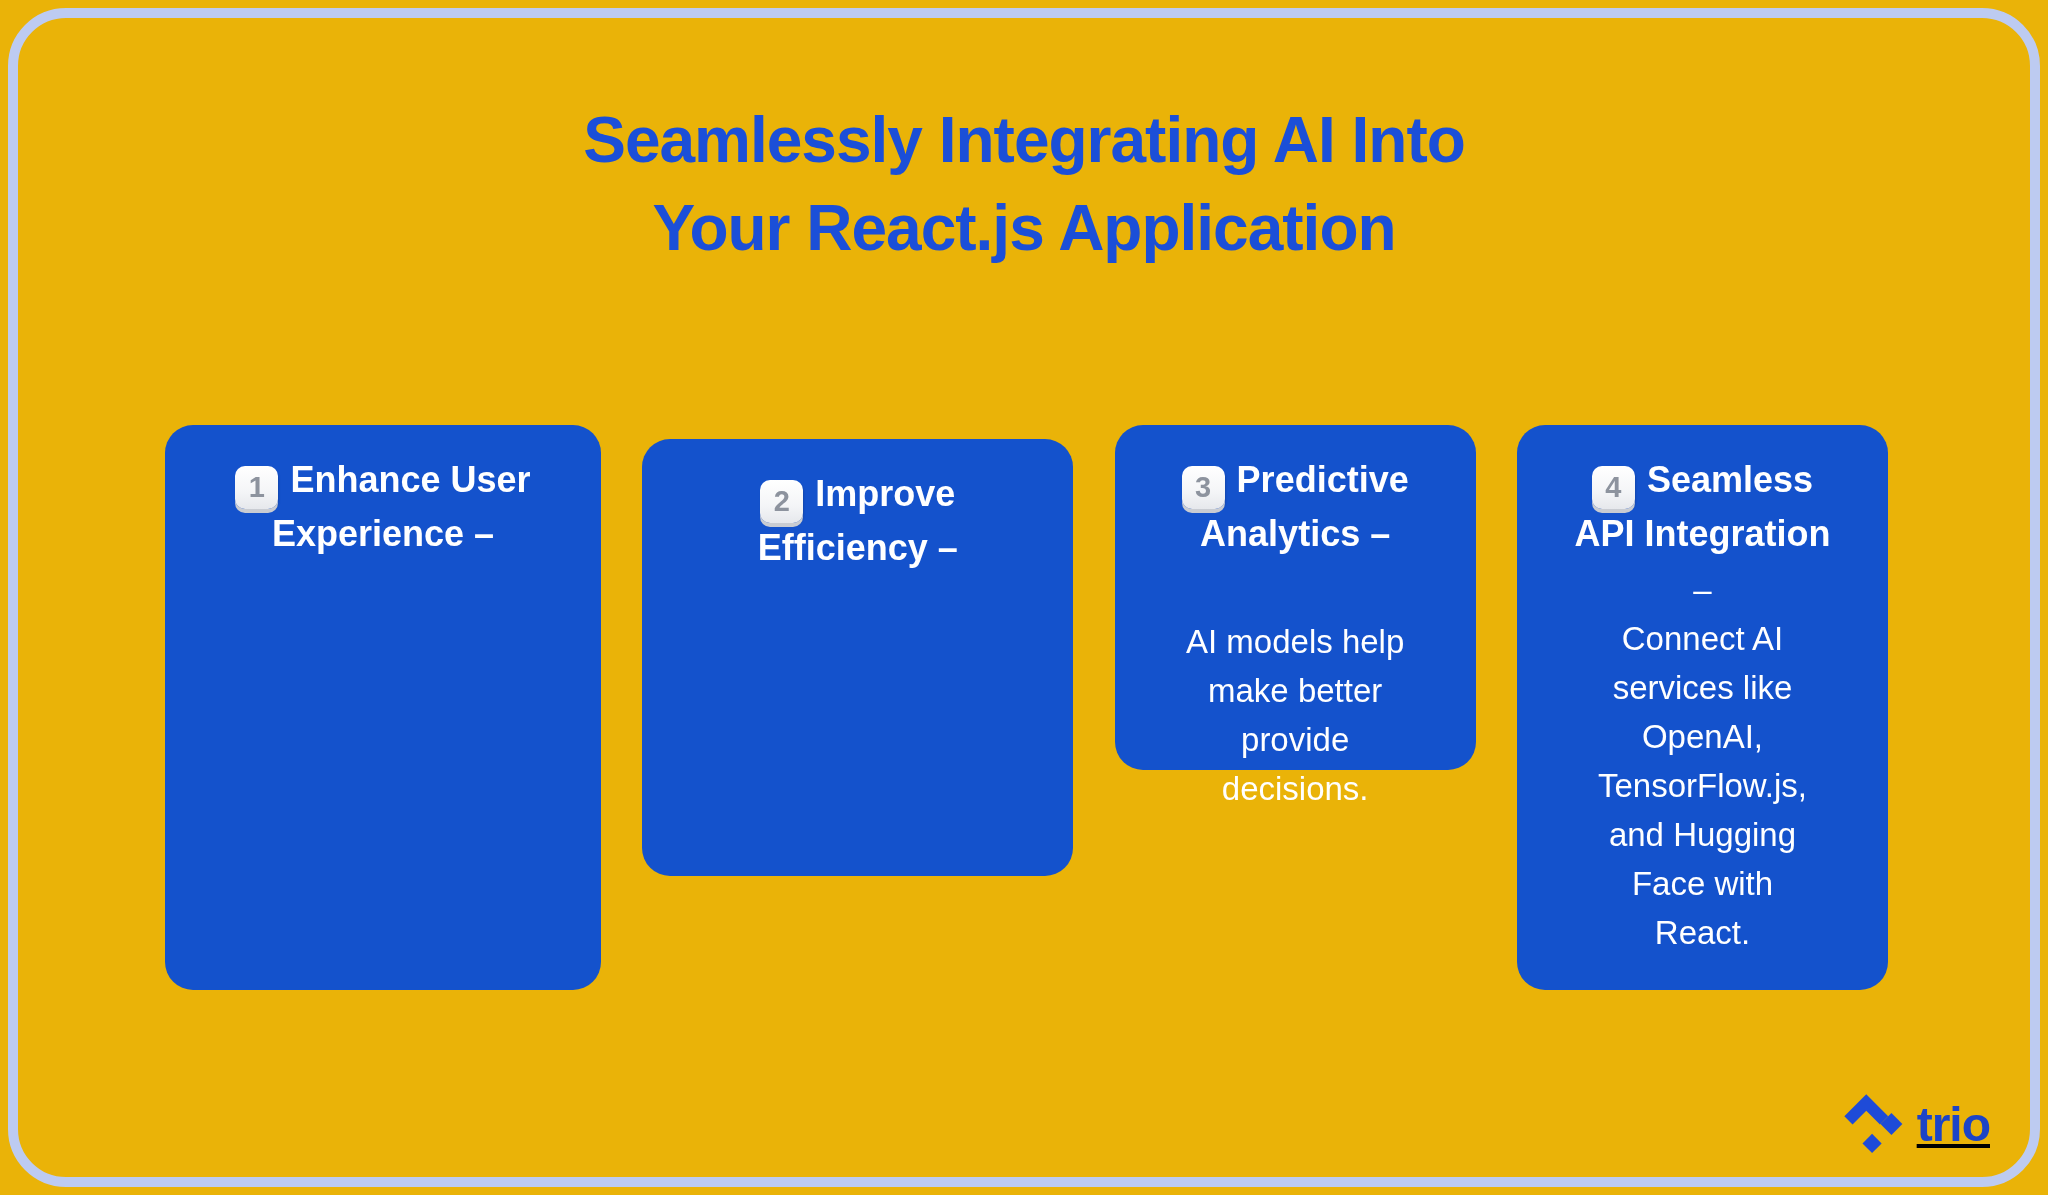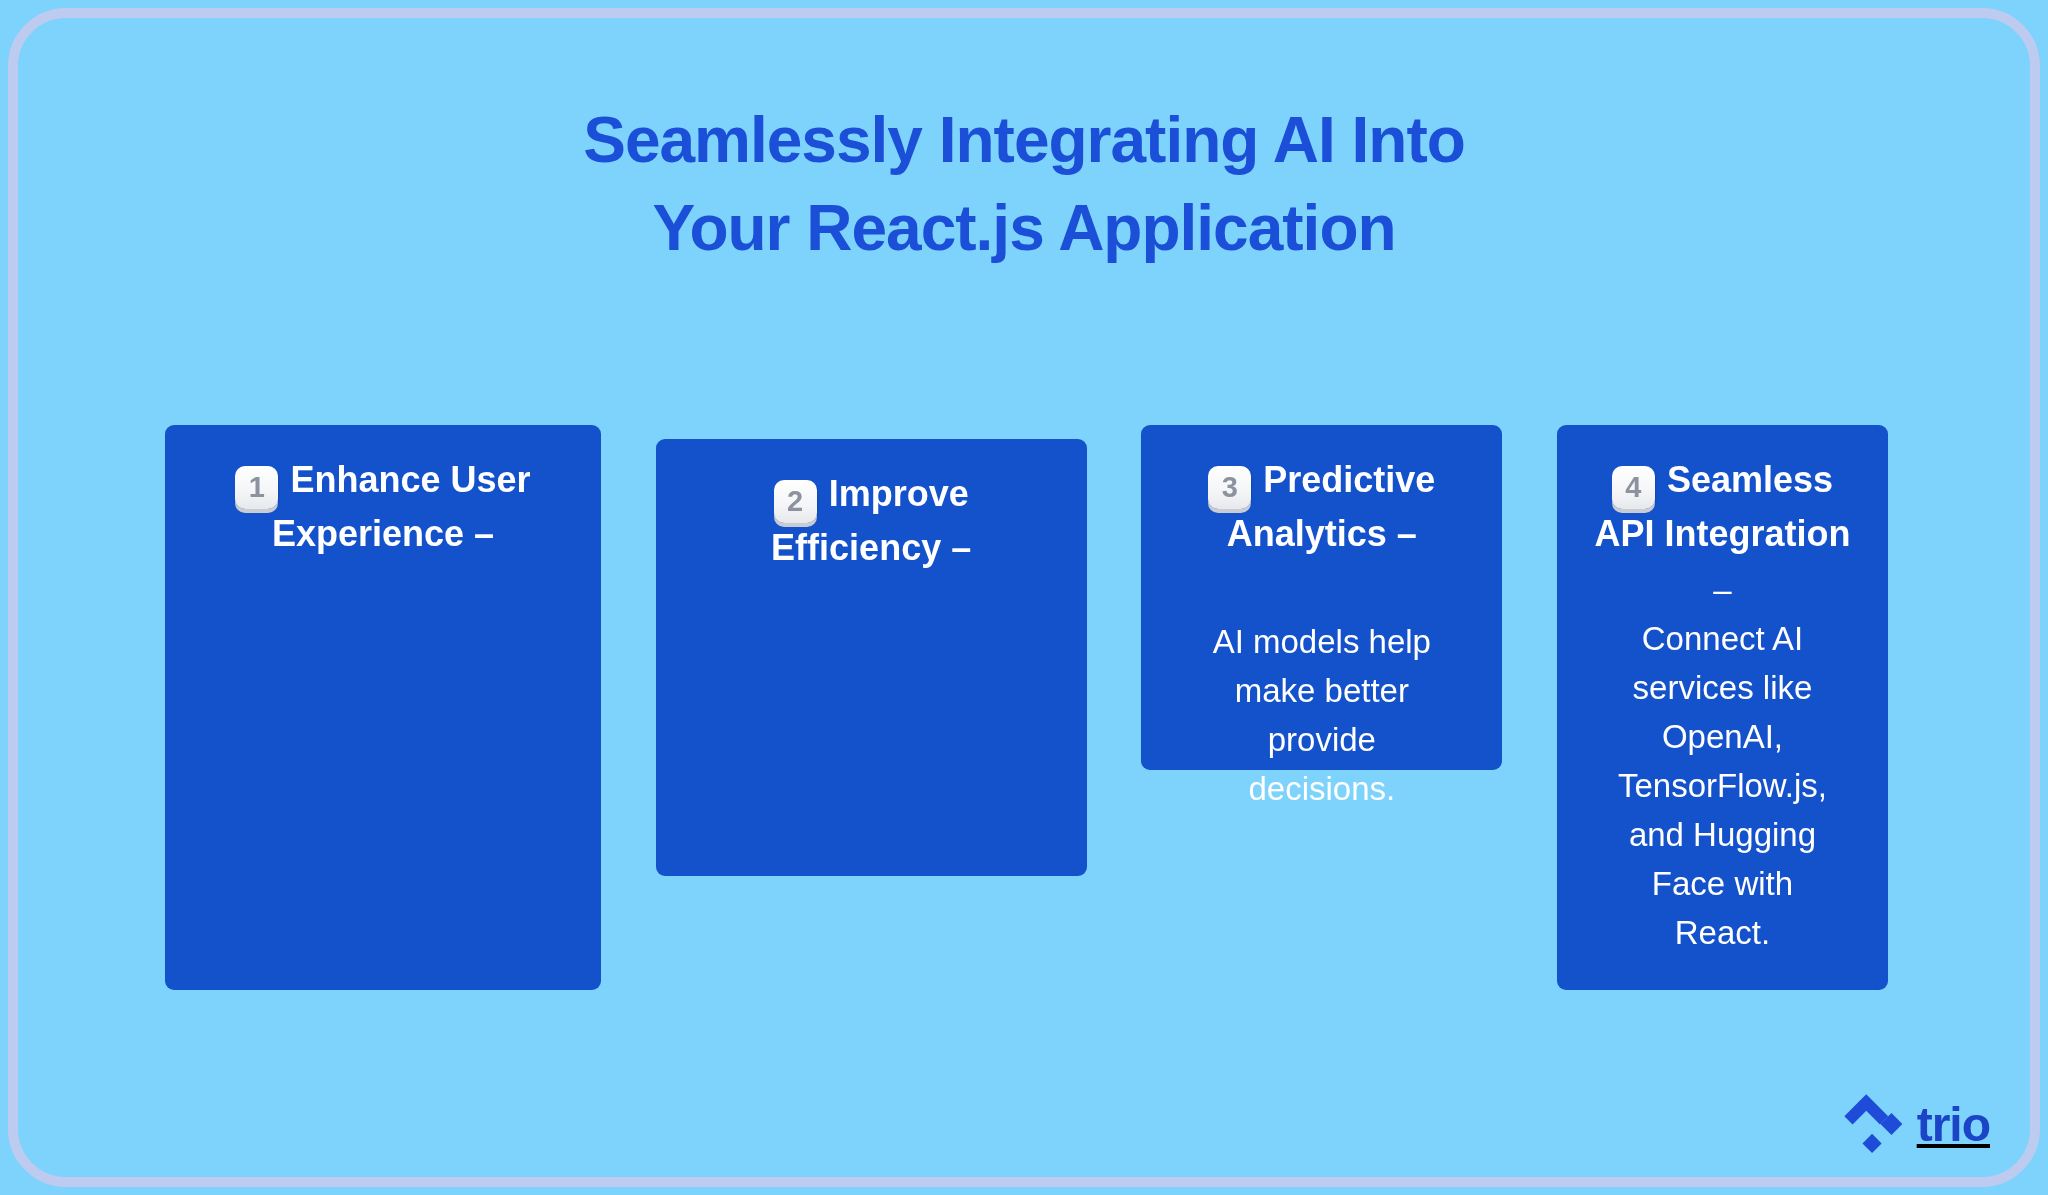--- a/index.html
+++ b/index.html
@@ -1,18 +1,18 @@
 <!DOCTYPE html>
 <html><head>
 <meta charset="utf-8">
 <style>
   html,body { margin:0; padding:0; background:#ffffff; font-family:"Liberation Sans", sans-serif; }
   .canvas {
     position:relative; width:2048px; height:1195px;
-    background:#7dd3fc; overflow:hidden;
+    background:#eab308; overflow:hidden;
   }
   .frame {
     position:absolute; inset:8px;
     border:10px solid #bdcbf1;
     border-radius:58px;
     pointer-events:none;
   }
   .title {
     position:absolute; top:96px; left:0; width:100%;
     text-align:center;
@@ -21,29 +21,29 @@
     font-size:64px; line-height:88px;
     letter-spacing:-1px;
     white-space:pre-line;
   }
   .cards {
     position:absolute; top:425px; left:165px; width:1723px;
     display:flex; justify-content:space-between; align-items:flex-start;
   }
   .card {
     background:#1452cc; color:#ffffff;
-    border-radius:9px;
+    border-radius:28px;
     box-sizing:border-box;
     padding:30px 26px 48px;
     text-align:center;
   }
   .card-1 { width:436px; height:565px; }
   .card-2 { width:431px; height:437px;margin-top:14px; }
   .card-3 { width:361px; height:345px; }
-  .card-4 { width:331px; height:565px; }
+  .card-4 { width:371px; height:565px; }
   .card-title {
     font-weight:700; font-size:36px; line-height:50px;
   }
   .title-text { white-space:pre-line; }
   .keycap {
     display:inline-block;
     width:43px; height:43px; line-height:43px;
     border-radius:10px;
     background:linear-gradient(180deg,#ffffff 0%,#f4f5f7 60%,#e6e8ec 100%);
     box-shadow:0 4px 0 #c9ccd2, 1px 2px 2px rgba(0,0,0,0.15);

